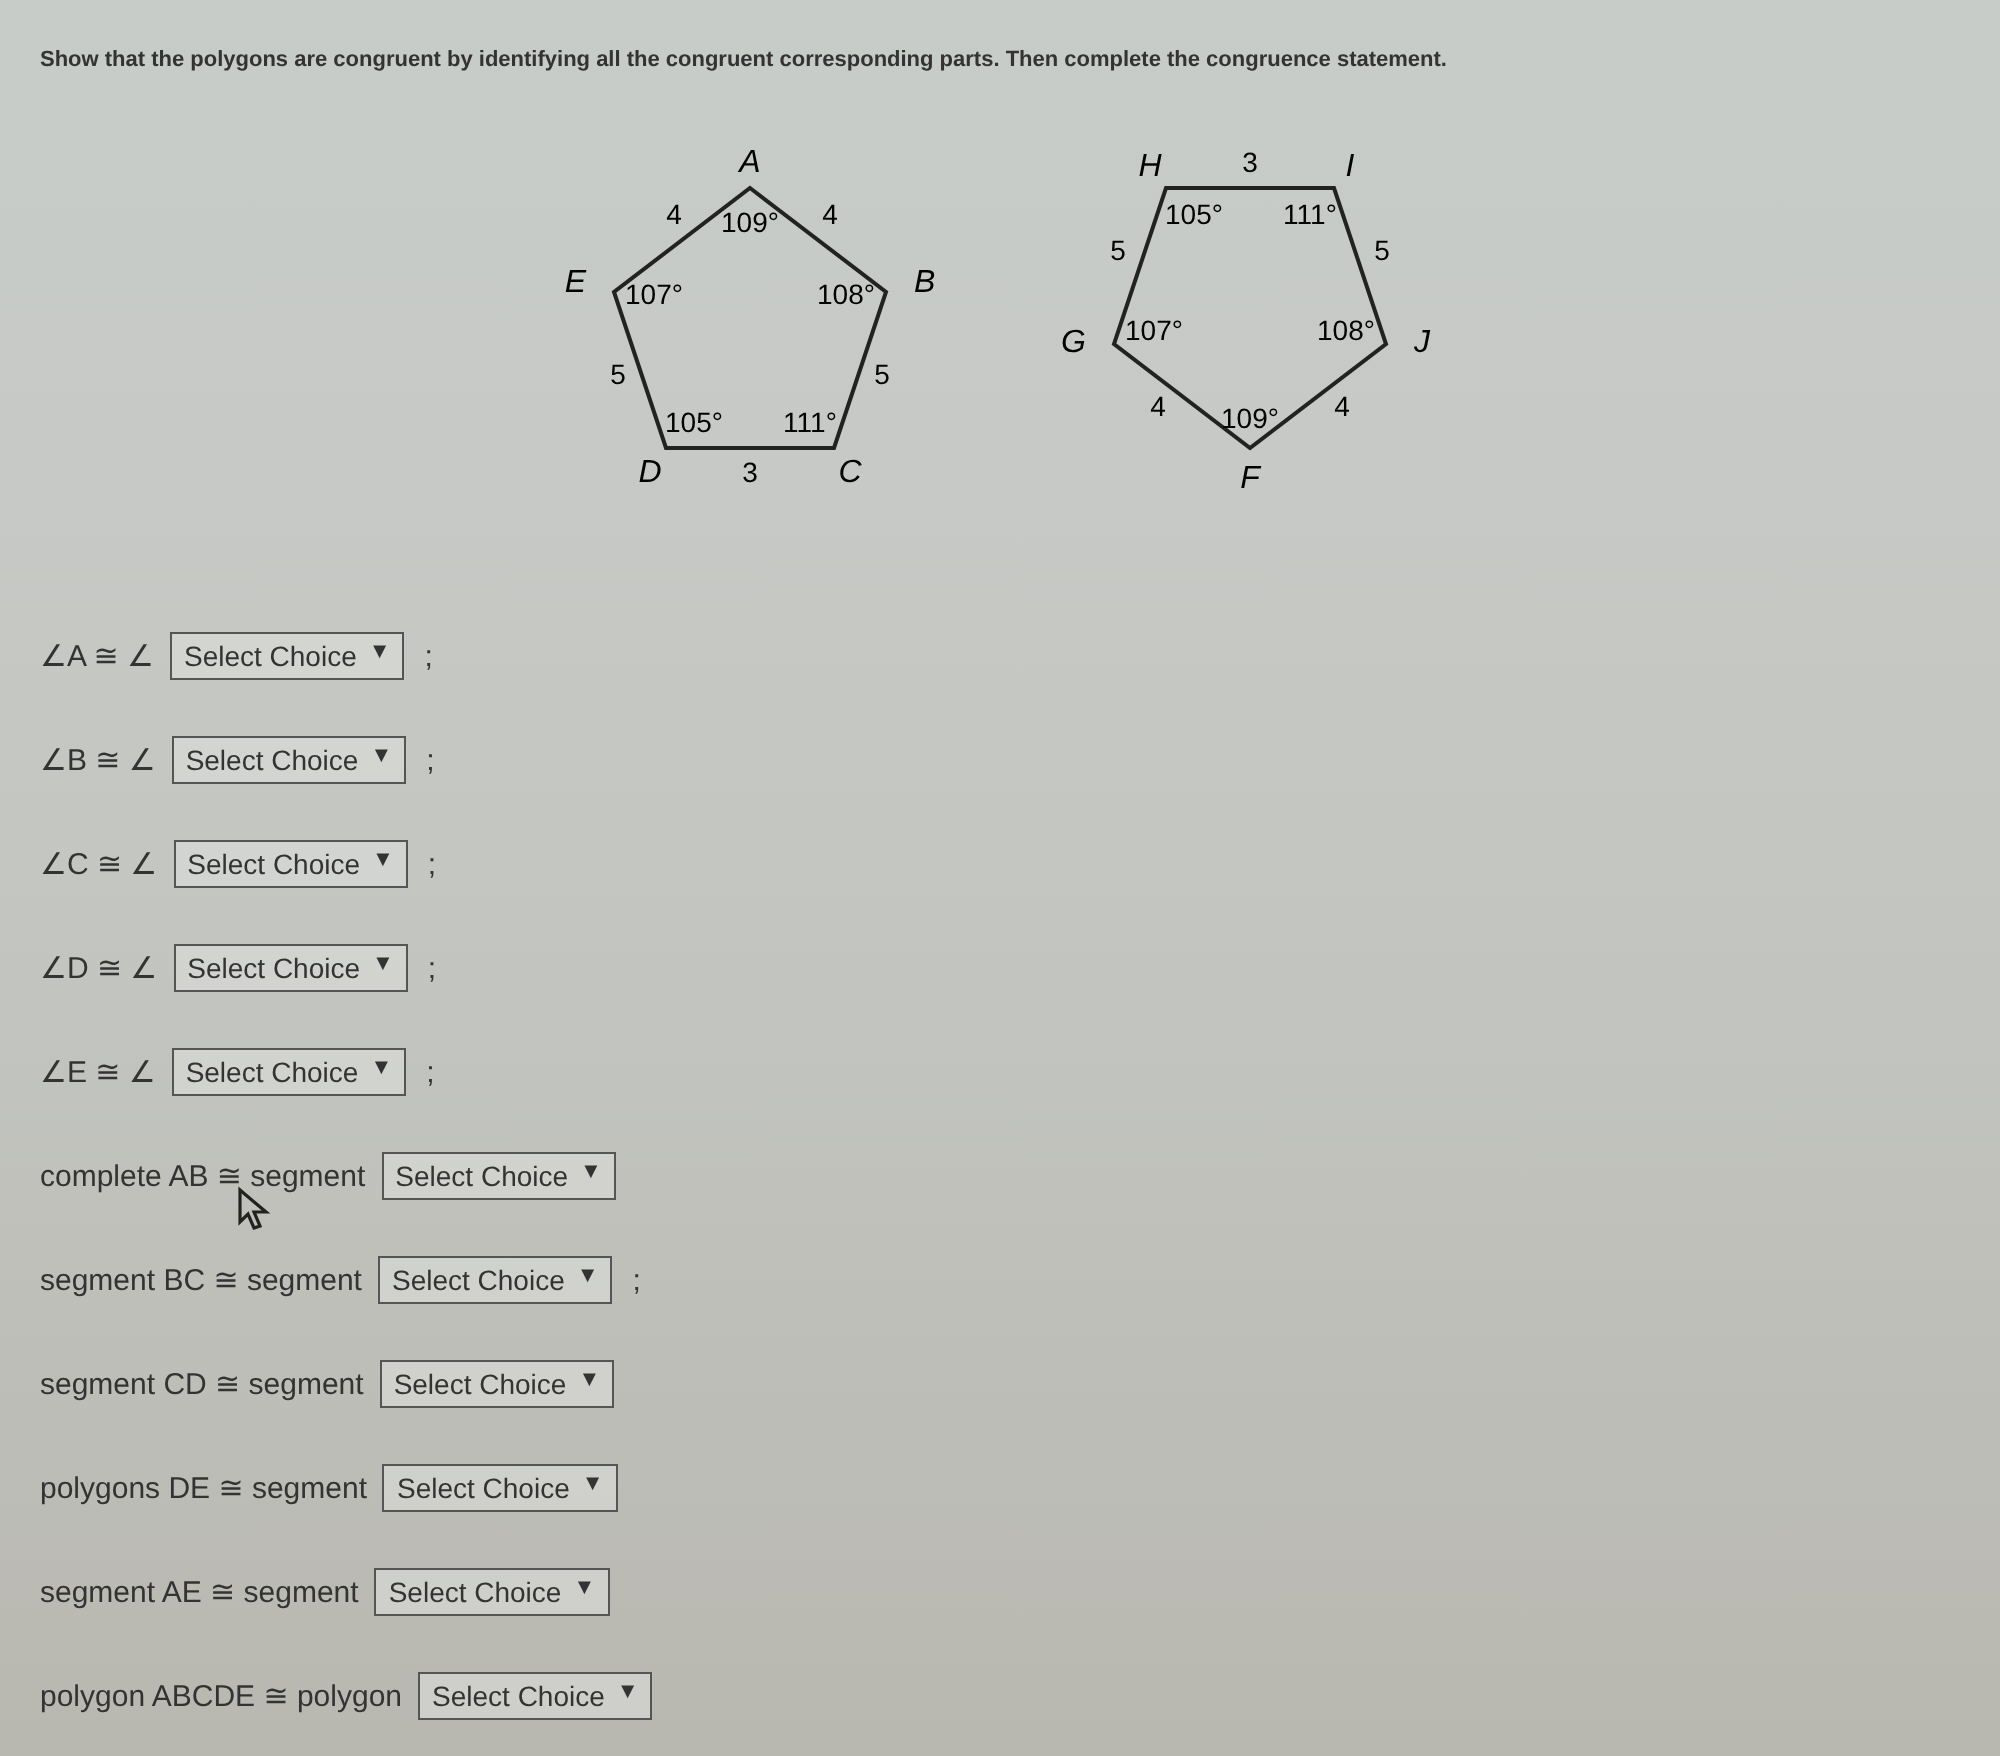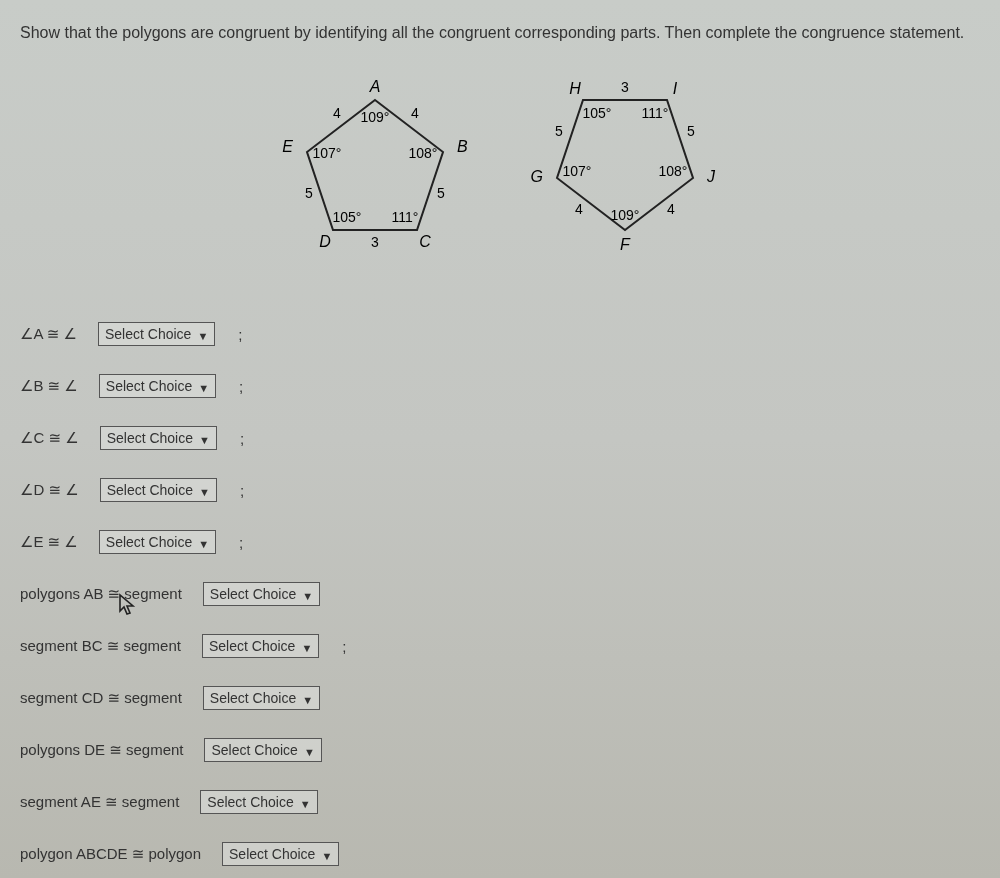--- a/index.html
+++ b/index.html
@@ -7,47 +7,47 @@
       font-family: Arial, Helvetica, sans-serif;
       background: linear-gradient(to bottom, #c8ccc8 0%, #c4c6c2 50%, #b8b8b0 100%);
       width: 1000px;
       height: 878px;
       padding: 24px 20px;
       color: #2a2a2a;
       position: relative;
       overflow: hidden;
     }
     .instruction {
-      font-size: 16px;
+      font-size: 11px;
       color: #333;
       margin-bottom: 30px;
-      font-weight: 400;
+      font-weight: 700;
     }
     .diagrams {
       display: flex;
       justify-content: center;
       gap: 30px;
       margin-bottom: 60px;
     }
     .diagram-svg { display: block; }
     .answer-row {
       display: flex;
       align-items: center;
       margin-bottom: 28px;
       font-size: 15px;
       color: #333;
     }
     .angle-label { display: inline-flex; align-items: center; }
     .select-box {
       border: 1.5px solid #555;
       background: rgba(220,222,218,0.6);
       padding: 3px 6px;
-      margin: 0 21px;
+      margin: 0 8px;
       display: inline-flex;
-      align-items: flex-end;
+      align-items: flex-start;
       gap: 6px;
       font-size: 14px;
       color: #333;
     }
     .chevron {
       font-size: 11px;
       color: #333;
     }
     .semicolon { margin-left: 2px; }
     .cursor {
@@ -148,21 +148,21 @@
 <div class="answer-row">
   <span class="angle-label">∠E ≅ ∠</span>
   <span class="select-box">
     <span>Select Choice</span>
     <span class="chevron">▼</span>
   </span>
     <span class="semicolon">;</span>
 </div>
 
 <div class="answer-row">
-  <span>polygons AB ≅ segment</span>
+  <span>complete AB ≅ segment</span>
   <span class="select-box">
     <span>Select Choice</span>
     <span class="chevron">▼</span>
   </span>
 </div>
 
 <div class="answer-row">
   <span>segment BC ≅ segment</span>
   <span class="select-box">
     <span>Select Choice</span>

